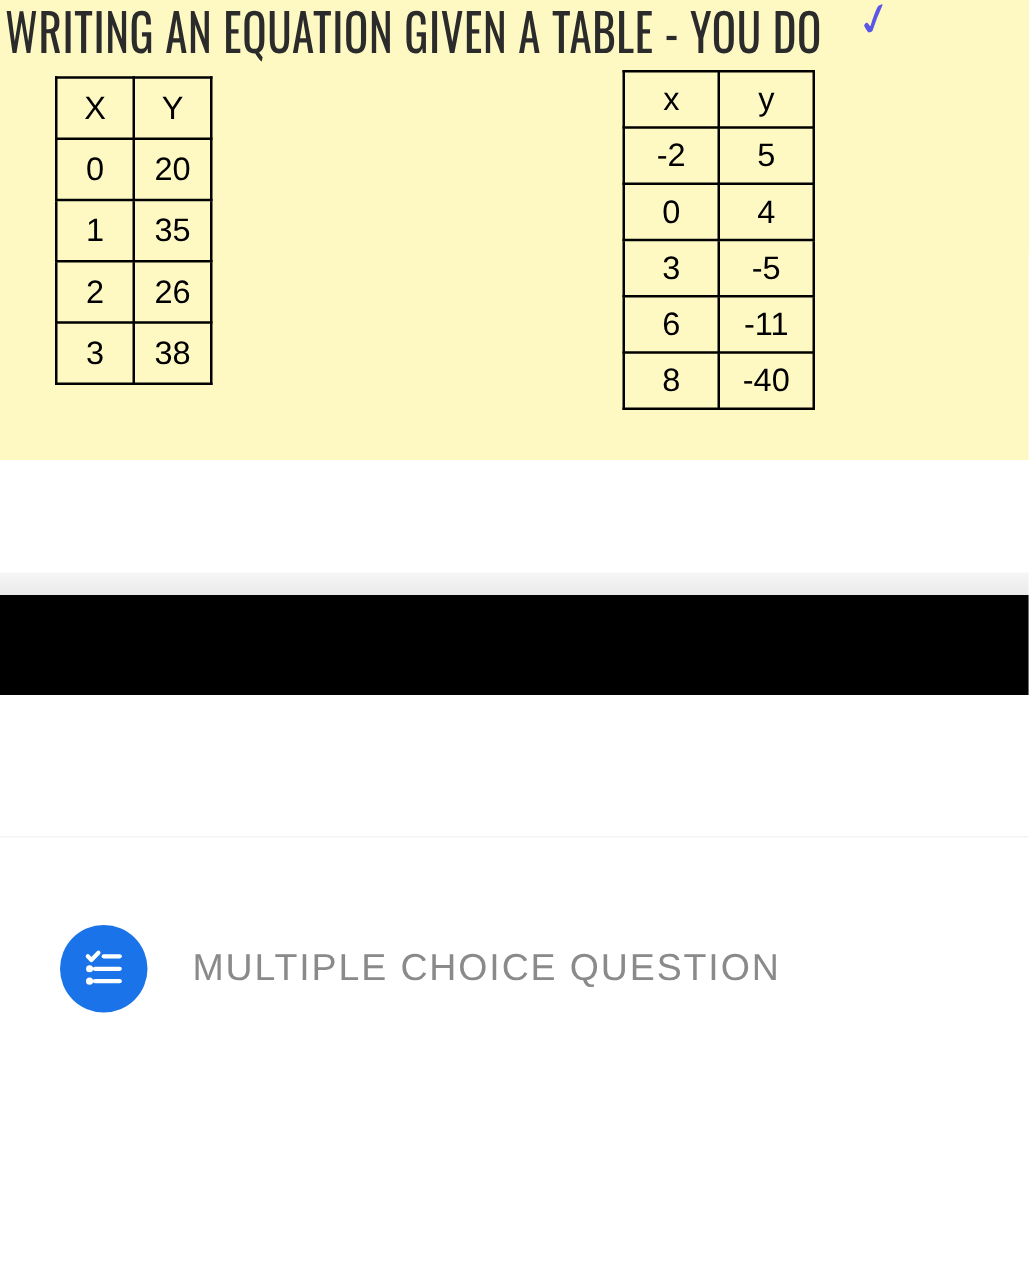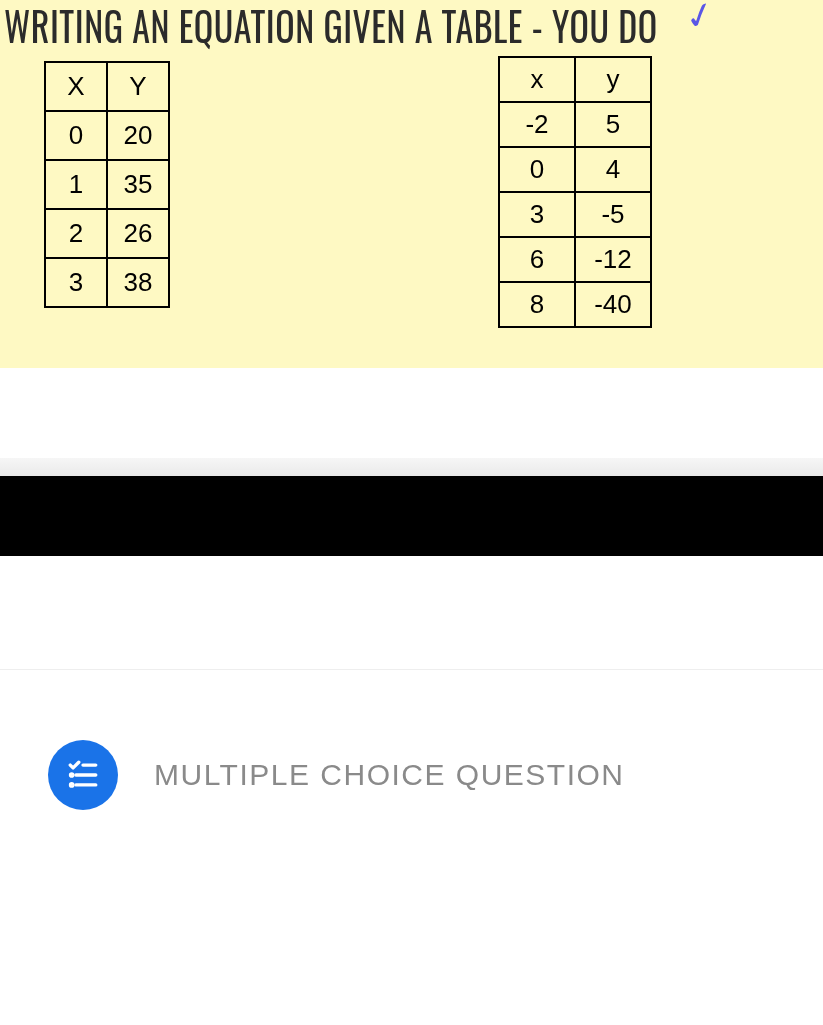--- a/index.html
+++ b/index.html
@@ -173,21 +173,21 @@
       <tr>
         <td>0</td>
         <td>4</td>
       </tr>
       <tr>
         <td>3</td>
         <td>-5</td>
       </tr>
       <tr>
         <td>6</td>
-        <td>-12</td>
+        <td>-11</td>
       </tr>
       <tr>
         <td>8</td>
         <td>-40</td>
       </tr>
     </tbody>
       </table>
   </div>
 </div>
 

